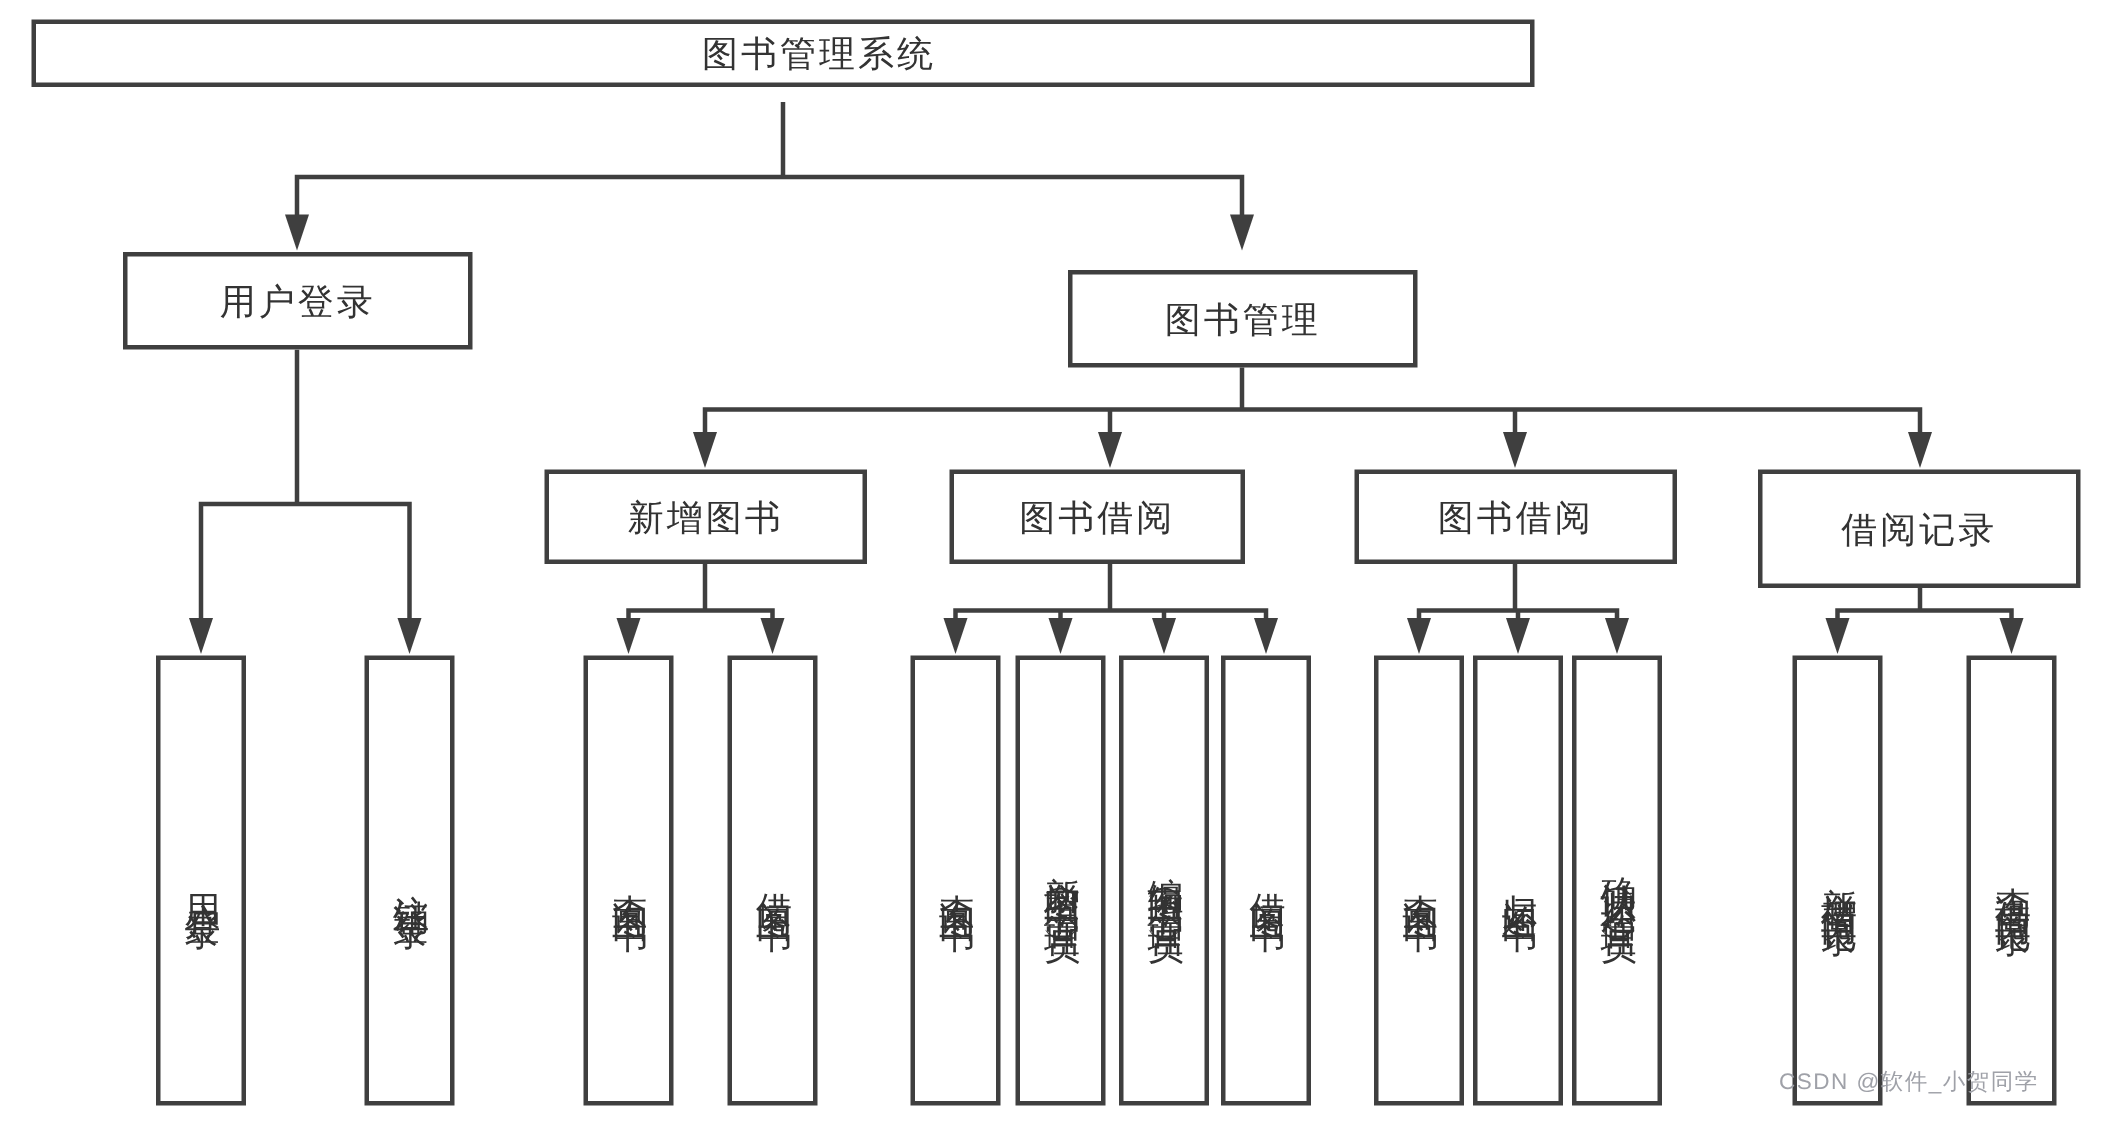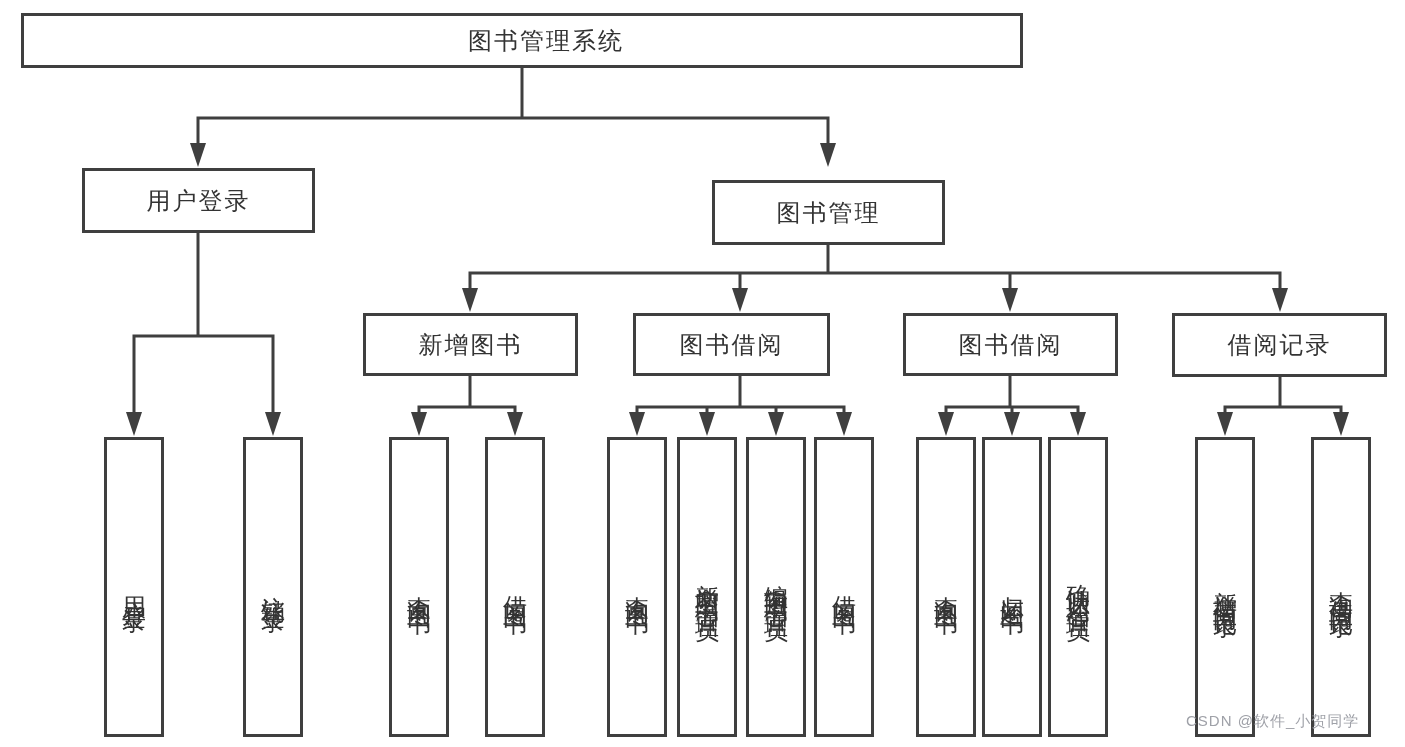--- a/index.html
+++ b/index.html
@@ -33,27 +33,27 @@
     letter-spacing: 2px;
     white-space: nowrap;
   }
   .v-box {
     writing-mode: vertical-rl;
     text-orientation: mixed;
     font-size: 24px;
     letter-spacing: 5px;
     line-height: 1;
   }
-  .root-box   { left: 21px;  top: 13px;  width: 1002px; height: 55px; padding-left: 48px; }
+  .root-box   { left: 21px;  top: 13px;  width: 1002px; height: 45px; padding-left: 48px; }
   .lvl2-a     { left: 82px;  top: 168px; width: 233px;  height: 65px; }
   .lvl2-b     { left: 712px; top: 168px; width: 233px;  height: 65px; margin-top: 12px; }
   .lvl3-a     { left: 363px;  top: 313px; width: 215px; height: 63px; }
   .lvl3-b     { left: 633px;  top: 313px; width: 197px; height: 63px; }
   .lvl3-c     { left: 903px;  top: 313px; width: 215px; height: 63px; }
-  .lvl3-d     { left: 1172px; top: 313px; width: 215px; height: 64px; }
+  .lvl3-d     { left: 1172px; top: 313px; width: 215px; height: 79px; }
   .leaf { top: 437px; width: 60px; height: 300px; }
   .leaf-1  { left: 104px; }
   .leaf-2  { left: 243px; }
   .leaf-3  { left: 389px; }
   .leaf-4  { left: 485px; }
   .leaf-5  { left: 607px; }
   .leaf-6  { left: 677px; }
   .leaf-7  { left: 746px; }
   .leaf-8  { left: 814px; }
   .leaf-9  { left: 916px; }

